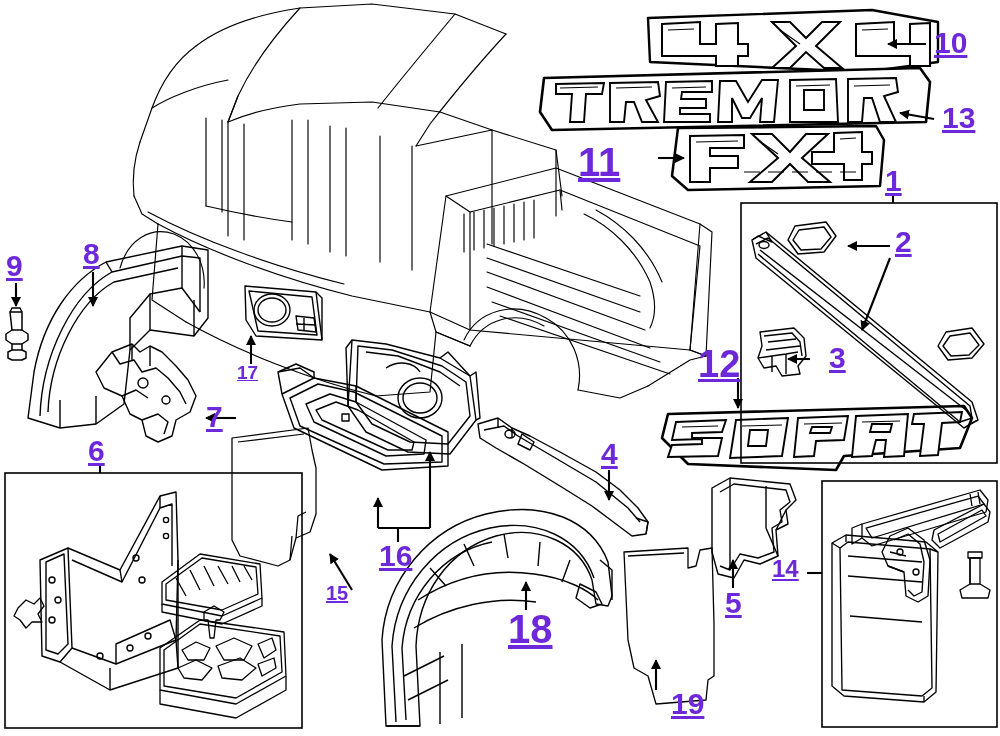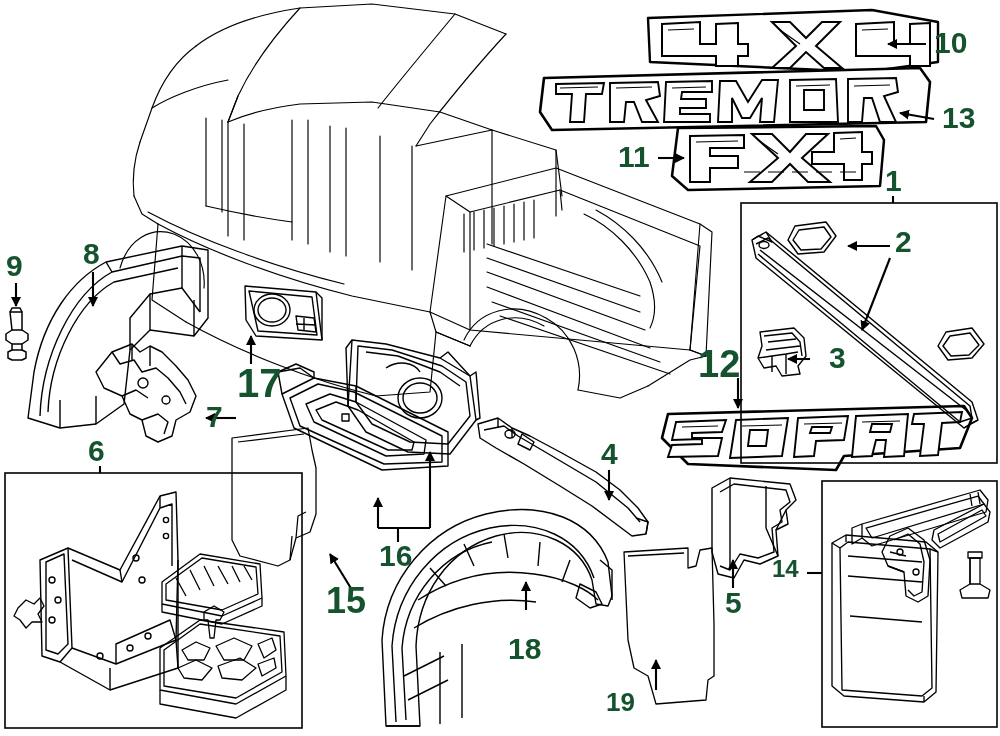--- a/index.html
+++ b/index.html
@@ -1,21 +1,21 @@
 <!DOCTYPE html>
 <html><head>
 <meta charset="utf-8">
 <style>
   html,body{margin:0;padding:0;background:#ffffff;}
   body{width:1000px;height:736px;overflow:hidden;
        font-family:"Liberation Sans",sans-serif;color:#000;}
   #diagram{position:relative;width:1000px;height:736px;background:#fff;}
   #diagram svg{position:absolute;left:0;top:0;}
   .callout{position:absolute;font-weight:bold;font-family:"Liberation Sans",sans-serif;
-           color:#14532d;line-height:1;white-space:nowrap;}
+           color:#6d28d9;line-height:1;white-space:nowrap;text-decoration:underline;}
 </style>
 </head>
 <body>
 
 <div id="diagram">
 
   <svg width="1000" height="736" viewBox="0 0 1000 736">
     <defs>
       <marker id="ar" markerWidth="11" markerHeight="11" refX="9" refY="5.5" orient="auto" markerUnits="userSpaceOnUse">
         <path d="M0,0.5 L10,5.5 L0,10.5 Z" fill="#000"></path>
@@ -438,41 +438,41 @@
   </div>
   <div class="callout" style="left:83px;top:239px;font-size:30px;">
     <span>8</span>
   </div>
   <div class="callout" style="left:6px;top:251px;font-size:30px;">
     <span>9</span>
   </div>
   <div class="callout" style="left:934px;top:28px;font-size:30px;">
     <span>10</span>
   </div>
-  <div class="callout" style="left:618px;top:142px;font-size:30px;">
+  <div class="callout" style="left:578px;top:142px;font-size:40px;">
     <span>11</span>
   </div>
   <div class="callout" style="left:698px;top:345px;font-size:38px;">
     <span>12</span>
   </div>
   <div class="callout" style="left:942px;top:103px;font-size:30px;">
     <span>13</span>
   </div>
   <div class="callout" style="left:772px;top:557px;font-size:24px;">
     <span>14</span>
   </div>
-  <div class="callout" style="left:326px;top:583px;font-size:36px;">
+  <div class="callout" style="left:326px;top:583px;font-size:20px;">
     <span>15</span>
   </div>
   <div class="callout" style="left:379px;top:541px;font-size:30px;text-align:center;">
     <span>16</span>
   </div>
-  <div class="callout" style="left:237px;top:363px;font-size:40px;">
+  <div class="callout" style="left:237px;top:363px;font-size:19px;">
     <span>17</span>
   </div>
-  <div class="callout" style="left:508px;top:634px;font-size:30px;">
+  <div class="callout" style="left:508px;top:609px;font-size:40px;">
     <span>18</span>
   </div>
-  <div class="callout" style="left:606px;top:689px;font-size:26px;">
+  <div class="callout" style="left:671px;top:689px;font-size:30px;">
     <span>19</span>
   </div>
 
 </div>
 
 </body></html>

